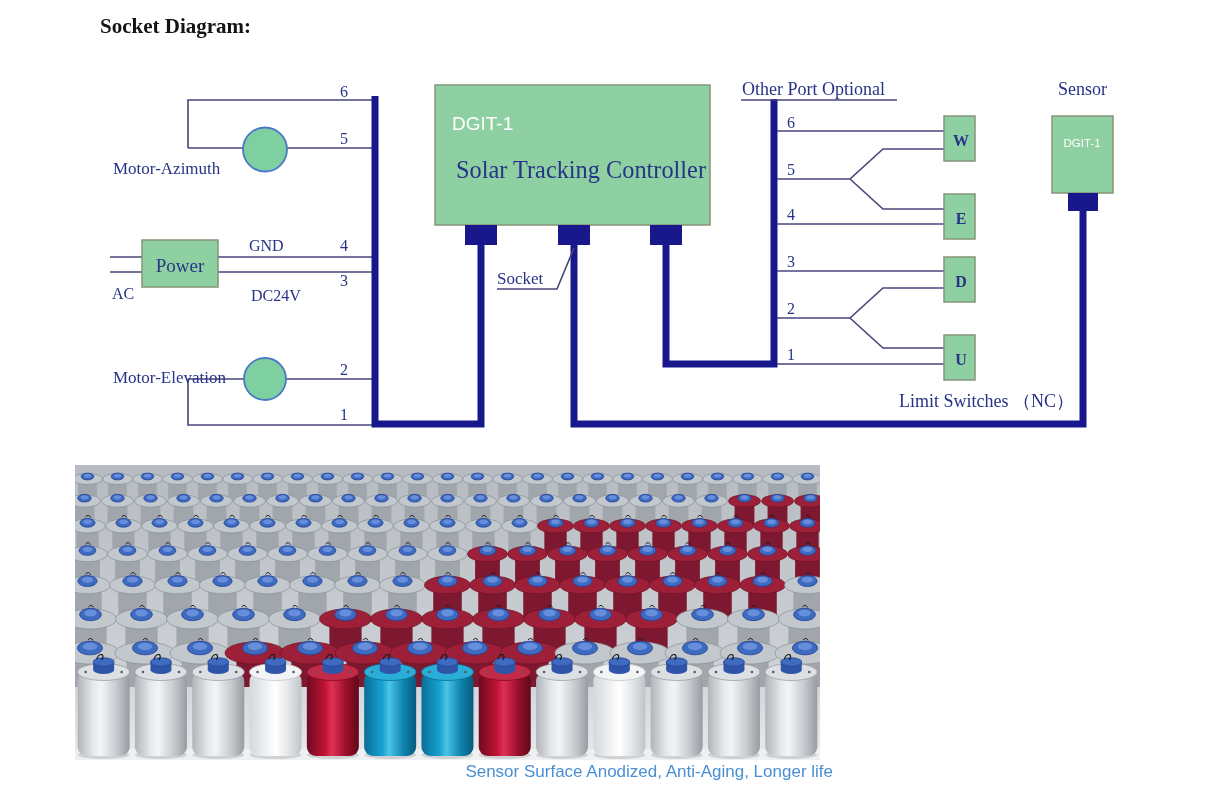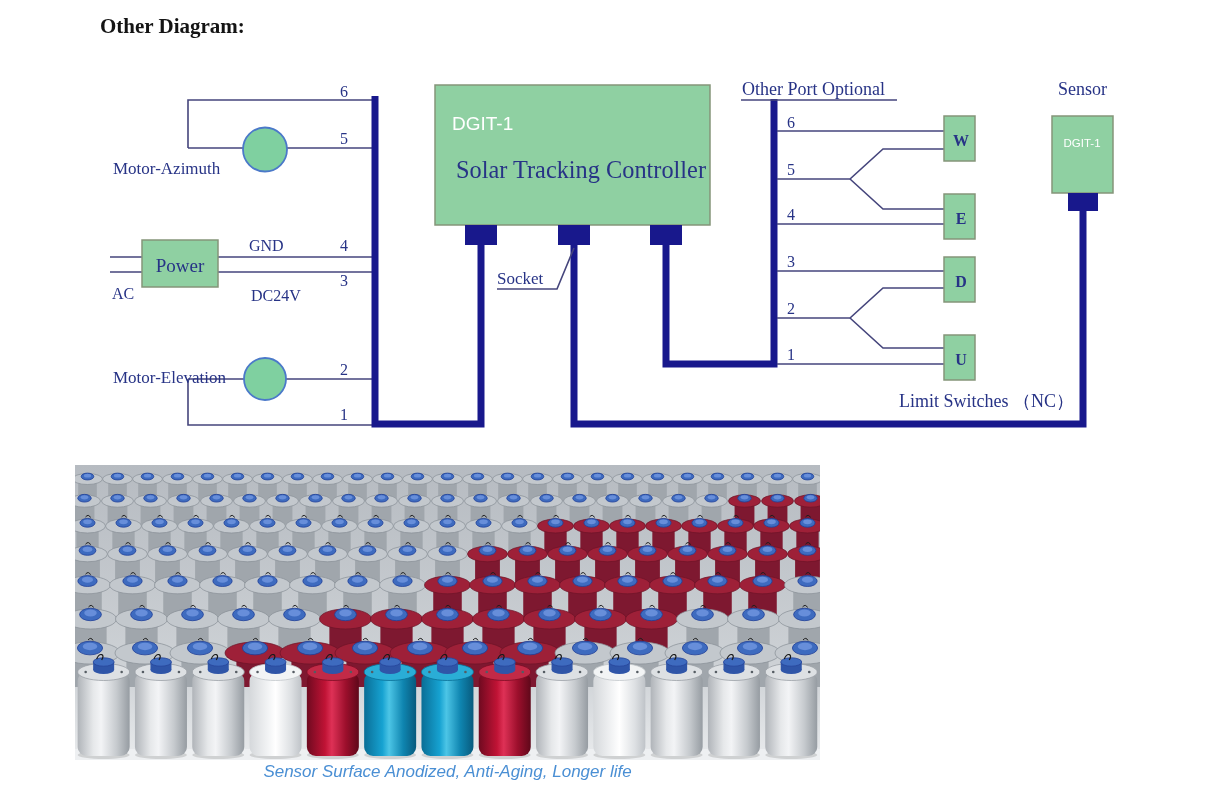--- a/index.html
+++ b/index.html
@@ -15,28 +15,28 @@
   #diagram{position:absolute;left:0;top:0;}
   text.ser{font-family:"Liberation Serif", serif;fill:var(--ink);}
   text.sans{font-family:"Liberation Sans", sans-serif;}
   .thin{stroke:var(--line);stroke-width:1.6;fill:none;}
   .thick{stroke:var(--wire);stroke-width:7;fill:none;stroke-linejoin:miter;stroke-linecap:butt;}
   .gbox{fill:var(--green);stroke:#859579;stroke-width:1.5;}
   .conn{fill:var(--wire);}
   .mcircle{fill:var(--circleFill);stroke:var(--circleStroke);stroke-width:1.8;}
   .photo{position:absolute;left:75px;top:465px;width:745px;height:295px;}
   .caption{
-    position:absolute;left:75px;top:762px;width:745px;text-align:center;
-    font-family:"Liberation Sans", sans-serif;font-size:17px;color:var(--caption);font-style:italic;
+    position:absolute;left:88px;top:762px;width:745px;text-align:right;
+    font-family:"Liberation Sans", sans-serif;font-size:17px;color:var(--caption);
   }
 </style>
 </head>
 <body>
 
-<div class="title">Other Diagram:</div>
+<div class="title">Socket Diagram:</div>
 
 <svg id="diagram" width="1224" height="455" viewBox="0 0 1224 455">
 
   <path class="thin" d="M374,100 H188 V148"></path>
   <path class="thin" d="M188,148 H374"></path>
   <circle class="mcircle" cx="265" cy="149.5" r="22"></circle>
   <text class="ser" x="340" y="97" font-size="16">6</text>
   <text class="ser" x="340" y="144" font-size="16">5</text>
   <text class="ser" x="113" y="174" font-size="17">Motor-Azimuth</text>
 

